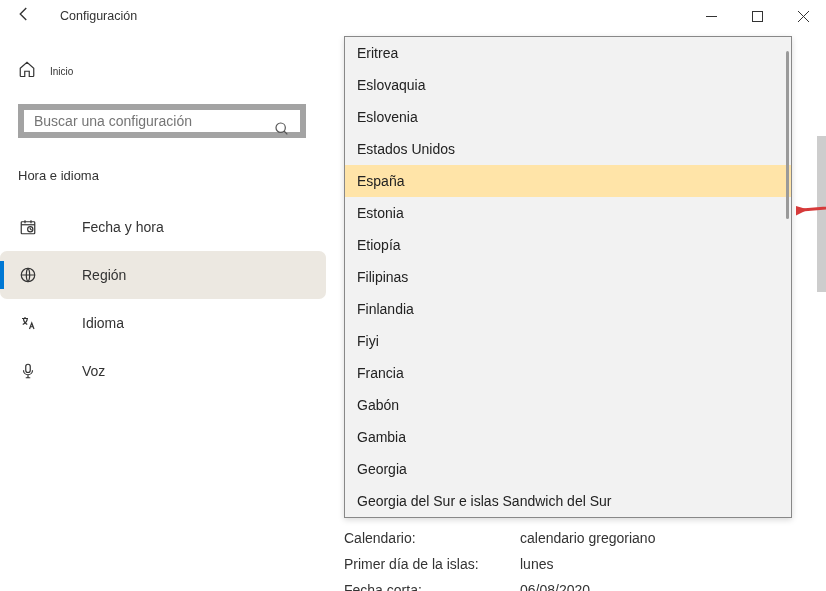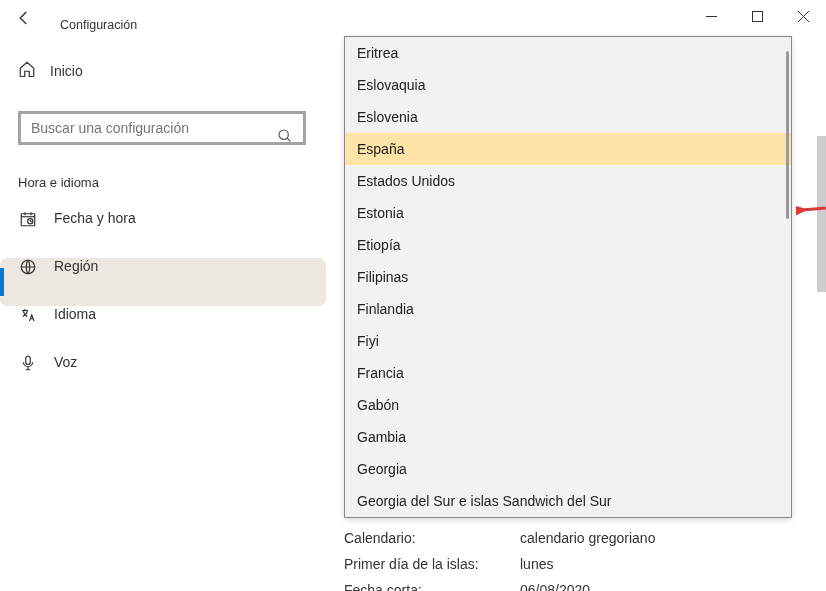--- a/index.html
+++ b/index.html
@@ -1,33 +1,33 @@
 <!DOCTYPE html>
 <html><head>
 <meta charset="utf-8">
 <style>
   * { margin: 0; padding: 0; box-sizing: border-box; font-family: "Segoe UI", Arial, sans-serif; }
   body { width: 826px; height: 591px; overflow: hidden; background: #fff; position: relative; }
-  .titlebar { height: 32px; display: flex; align-items: flex-end; }
+  .titlebar { height: 32px; display: flex; align-items: center; }
   .back { width: 48px; text-align: center; font-size: 18px; color: #333; cursor: pointer; }
   .title { font-size: 12.5px; color: #333; margin-left: 12px; }
   .winctrls { margin-left: auto; display: flex; }
   .winbtn { width: 46px; height: 32px; display: flex; align-items: center; justify-content: center; cursor: pointer; }
   .winbtn svg { width: 11px; height: 11px; }
   .main { display: flex; height: calc(100% - 32px); }
   .sidebar { width: 326px; background: #fff; padding-left: 18px; position: relative; }
   .home { display: flex; align-items: center; margin-top: 28px; cursor: pointer; }
   .home-icon { width: 18px; height: 18px; }
-  .home-label { margin-left: 14px; font-size: 14px; color: #333; }
-  .search { margin-top: 29px; width: 288px; height: 34px; border: 3px solid #a3a3a3; display: flex; align-items: center; position: relative; }
+  .home-label { margin-left: 14px; font-size: 10px; color: #333; }
+  .search { margin-top: 22px; width: 288px; height: 34px; border: 6px solid #a3a3a3; display: flex; align-items: center; position: relative; }
   .search input { border: none; outline: none; flex: 1; padding: 0 10px; font-size: 14px; color: #666; background: transparent; }
   .search-icon { position: absolute; right: 10px; width: 16px; height: 16px; color: #555; }
   .section { margin-top: 30px; font-size: 13px; font-weight: 400; color: #333; }
   .nav { margin-top: 20px; margin-left: -18px; }
-  .nav-item { display: flex; align-items: flex-start; height: 48px; padding-left: 18px; cursor: pointer; position: relative; }
+  .nav-item { display: flex; align-items: center; height: 48px; padding-left: 18px; cursor: pointer; position: relative; gap: 28px; }
   .nav-item.active { background: #ece8e1; border-radius: 7px; }
   .nav-item.active::before { content: ""; position: absolute; left: 0; top: 10px; bottom: 10px; width: 4px; background: #0078d4; }
   .nav-icon { width: 20px; text-align: center; display: flex; justify-content: center; }
   .nav-label { margin-left: 16px; font-size: 14px; color: #333; }
   .content { flex: 1; position: relative; }
   .info { position: absolute; left: 18px; top: 498px; font-size: 14px; color: #333; }
   .info-row { display: flex; height: 26px; }
   .info-label { width: 176px; }
   .dropdown { position: absolute; left: 18px; right: 34px; top: 4px; bottom: 73px; border: 1px solid #888; background: #f2f2f2; overflow: hidden; box-shadow: 0 2px 6px rgba(0,0,0,.15); }
   .dd-scrollbar { position: absolute; right: 2px; top: 14px; width: 3px; height: 168px; background: #9a9a9a; border-radius: 2px; }
@@ -148,22 +148,22 @@
           <div class="info-label">Fecha corta:</div>
           <div>06/08/2020</div>
         </div>
       </div>
 
     <div class="dropdown">
       <div class="dd-list" id="ddlist">
           <div class="dd-item">Eritrea</div>
           <div class="dd-item">Eslovaquia</div>
           <div class="dd-item">Eslovenia</div>
+          <div class="dd-item">Estados Unidos</div>
           <div class="dd-item selected">España</div>
-          <div class="dd-item">Estados Unidos</div>
           <div class="dd-item">Estonia</div>
           <div class="dd-item">Etiopía</div>
           <div class="dd-item">Filipinas</div>
           <div class="dd-item">Finlandia</div>
           <div class="dd-item">Fiyi</div>
           <div class="dd-item">Francia</div>
           <div class="dd-item">Gabón</div>
           <div class="dd-item">Gambia</div>
           <div class="dd-item">Georgia</div>
           <div class="dd-item">Georgia del Sur e islas Sandwich del Sur</div>

